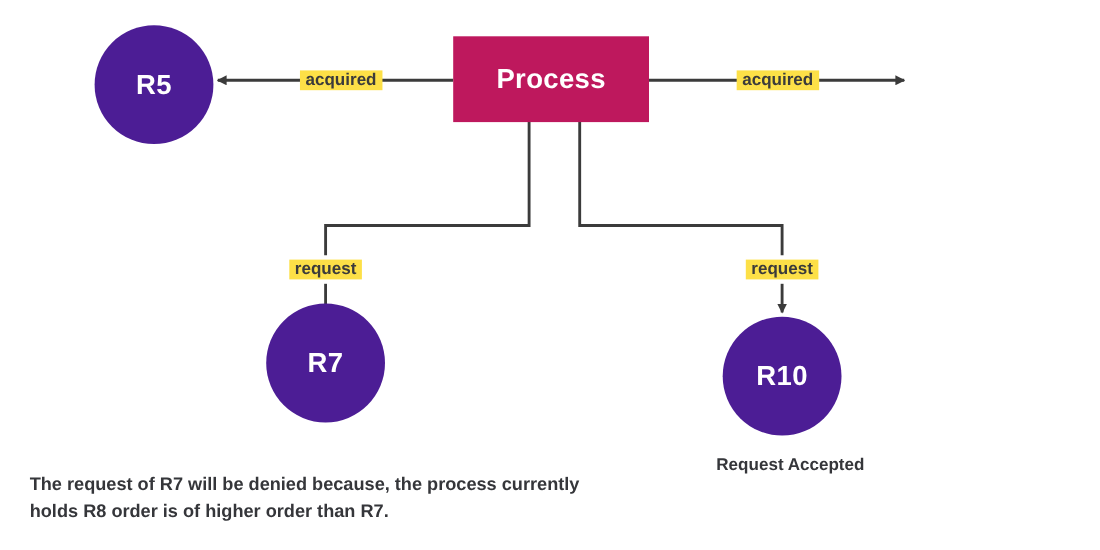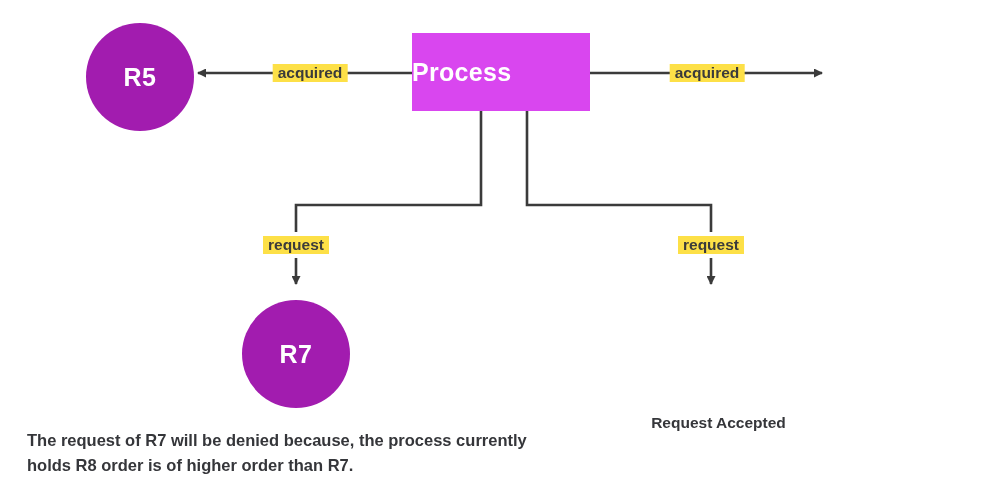--- a/index.html
+++ b/index.html
@@ -20,35 +20,36 @@
   #edges {
     position: absolute;
     left: 0;
     top: 0;
     width: 1000px;
     height: 500px;
   }
   .node-circle {
     position: absolute;
     border-radius: 50%;
-    background: #a21caf;
+    background: #4c1d95;
     color: #ffffff;
     display: flex;
     align-items: center;
     justify-content: center;
     font-weight: bold;
     font-size: 25px;
     letter-spacing: 0.4px;
   }
   .process-box {
     position: absolute;
-    background: #d946ef;
+    background: #be185d;
     color: #ffffff;
     display: flex;
     align-items: center;
+    justify-content: center;
     font-weight: bold;
     font-size: 25px;
     letter-spacing: 0.3px;
   }
   .edge-label {
     position: absolute;
     color: #3b3b3b;
     font-size: 15.5px;
     font-weight: bold;
     background: #fde047;
@@ -107,24 +108,27 @@
 
   <div class="process-box" style="left:412px; top:33px; width:178px; height:78px;">
     <span>Process</span>
   </div>
 
   <div class="node-circle" style="left:86px; top:23px; width:108px; height:108px;">
     <span>R5</span>
   </div>
 
 
-  <div class="node-circle" style="left:242px; top:300px; width:108px; height:108px;">
+  <div class="node-circle" style="left:242px; top:276px; width:108px; height:108px;">
     <span>R7</span>
   </div>
 
+  <div class="node-circle" style="left:657px; top:288px; width:108px; height:108px;">
+    <span>R10</span>
+  </div>
 
   <div class="edge-label" style="left:310px; top:73px;">acquired</div>
 
   <div class="edge-label" style="left:707px; top:73px;">acquired</div>
 
   <div class="edge-label" style="left:296px; top:245px;">request</div>
 
   <div class="edge-label" style="left:711px; top:245px;">request</div>
 
   <div class="note-label" style="left:711px; top:423px;padding-left:15px;">Request Accepted</div>

